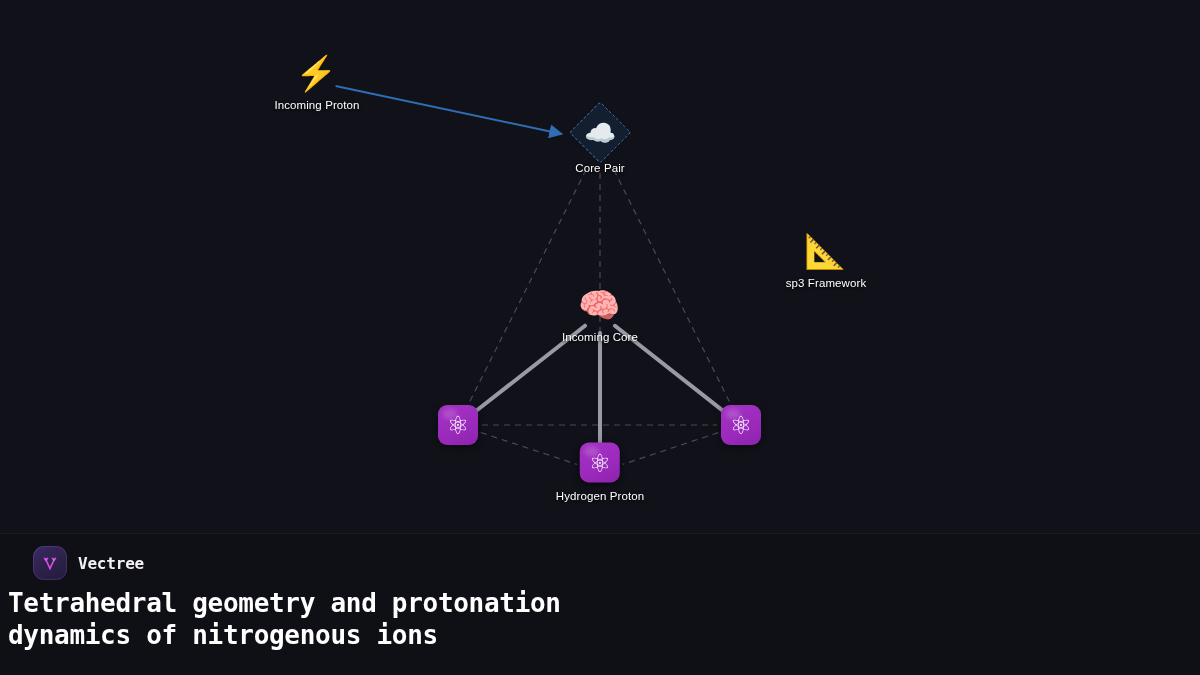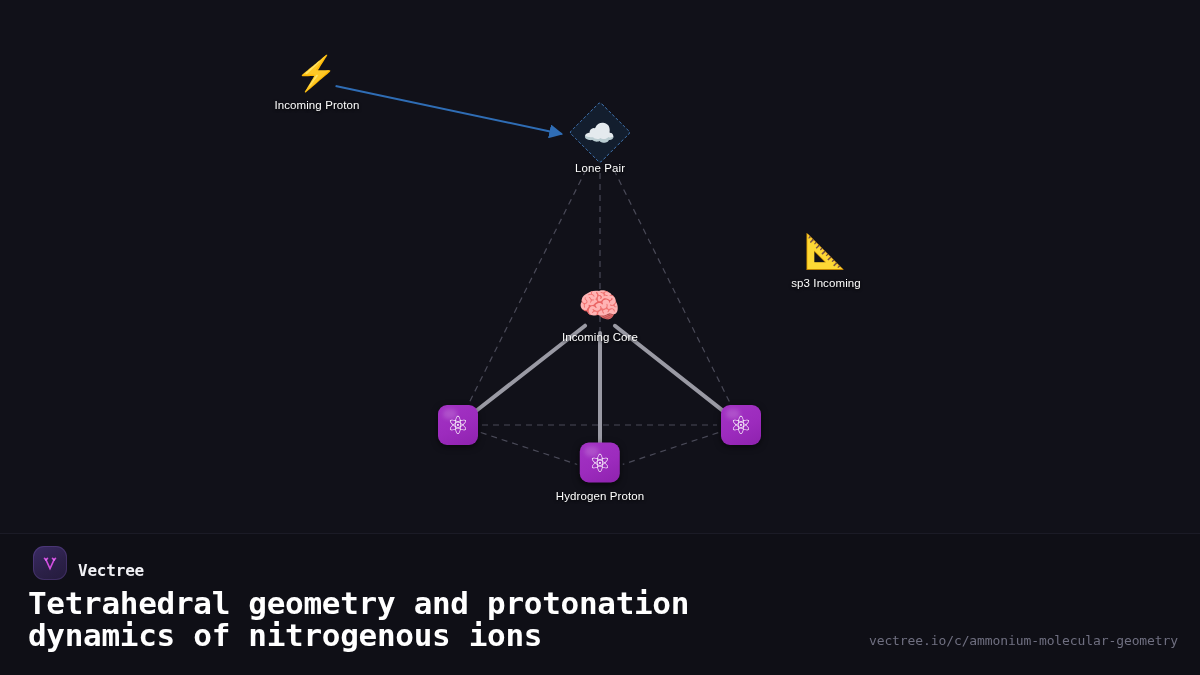--- a/index.html
+++ b/index.html
@@ -119,21 +119,21 @@
     height: 142px;
     background: #0f0f16;
     border-top: 1px solid #1b1b26;
   }
 
   #brand-row {
     position: absolute;
     left: 24px;
     top: 12px;
     display: flex;
-    align-items: flex-end;
+    align-items: center;
     gap: 11px;
     padding-left: 9px;
   }
 
   #brand-logo {
     width: 34px;
     height: 34px;
     border-radius: 11px;
     background: linear-gradient(150deg, #3a2a63 0%, #2b2047 60%, #241b3c 100%);
     display: flex;
@@ -145,25 +145,25 @@
   #brand-name {
     font-family: "DejaVu Sans Mono", "Liberation Mono", monospace;
     font-size: 16px;
     font-weight: bold;
     color: #f2f2f6;
     letter-spacing: -0.2px;
   }
 
   #headline {
     position: absolute;
-    left: 28px;
+    left: 8px;
     top: 53px;
     width: 810px;
     font-family: "DejaVu Sans Mono", "Liberation Mono", monospace;
-    font-size: 31px;
+    font-size: 26px;
     font-weight: bold;
     line-height: 32px;
     color: #ffffff;
     letter-spacing: -0.3px;
     white-space: pre-line;
   }
 
   #url-text {
     position: absolute;
     right: 22px;
@@ -201,25 +201,25 @@
 
   <div id="nodes-group">
       <div class="node shape-bare" style="left: 317px; top: 82px;">
         <span class="glyph">⚡</span>
         <div class="node-label">Incoming Proton</div>
       </div>
       <div class="node shape-diamond" style="left: 600px; top: 142px;">
         <div class="chip" style="border-color: rgb(62, 111, 168);">
           <span class="glyph">☁️</span>
         </div>
-        <div class="node-label">Lone Pair</div>
+        <div class="node-label">Core Pair</div>
       </div>
       <div class="node shape-bare" style="left: 826px; top: 260px;">
         <span class="glyph">📐</span>
-        <div class="node-label">sp3 Incoming</div>
+        <div class="node-label">sp3 Framework</div>
       </div>
       <div class="node shape-bare" style="left: 600px; top: 314px;">
         <span class="glyph">🧠</span>
         <div class="node-label">Incoming Core</div>
       </div>
       <div class="node shape-chip" style="left: 458px; top: 425px;">
         <div class="chip" style="background: linear-gradient(155deg, rgb(163, 51, 196) 0%, rgb(156, 43, 189) 55%, rgb(142, 34, 174) 100%);">
           <span class="glyph">⚛</span>
         </div>
       </div>
@@ -250,14 +250,13 @@
         <circle cx="7.2" cy="8.2" r="1.25" fill="#e06ef0"></circle>
         <circle cx="16.8" cy="8.2" r="1.25" fill="#e06ef0"></circle>
       </svg>
     </div>
     <div id="brand-name">Vectree</div>
   </div>
 
   <div id="headline">Tetrahedral geometry and protonation
 dynamics of nitrogenous ions</div>
 
-  <div id="url-text">vectree.io/c/ammonium-molecular-geometry</div>
 </div>
 
 </body></html>

